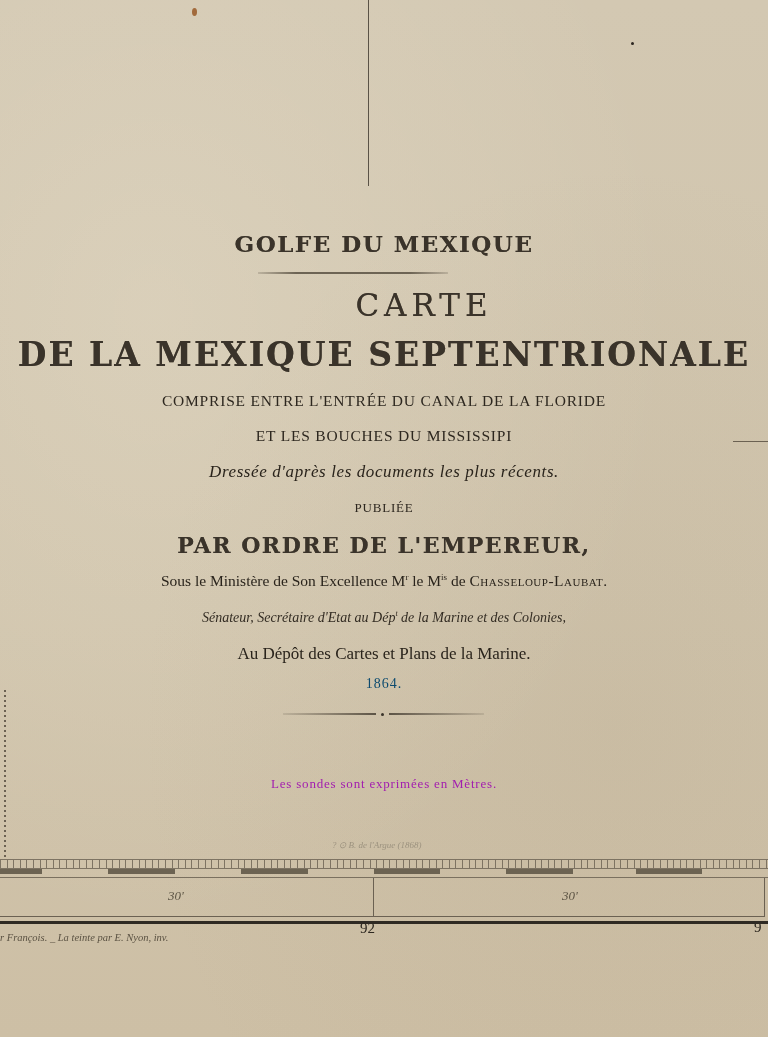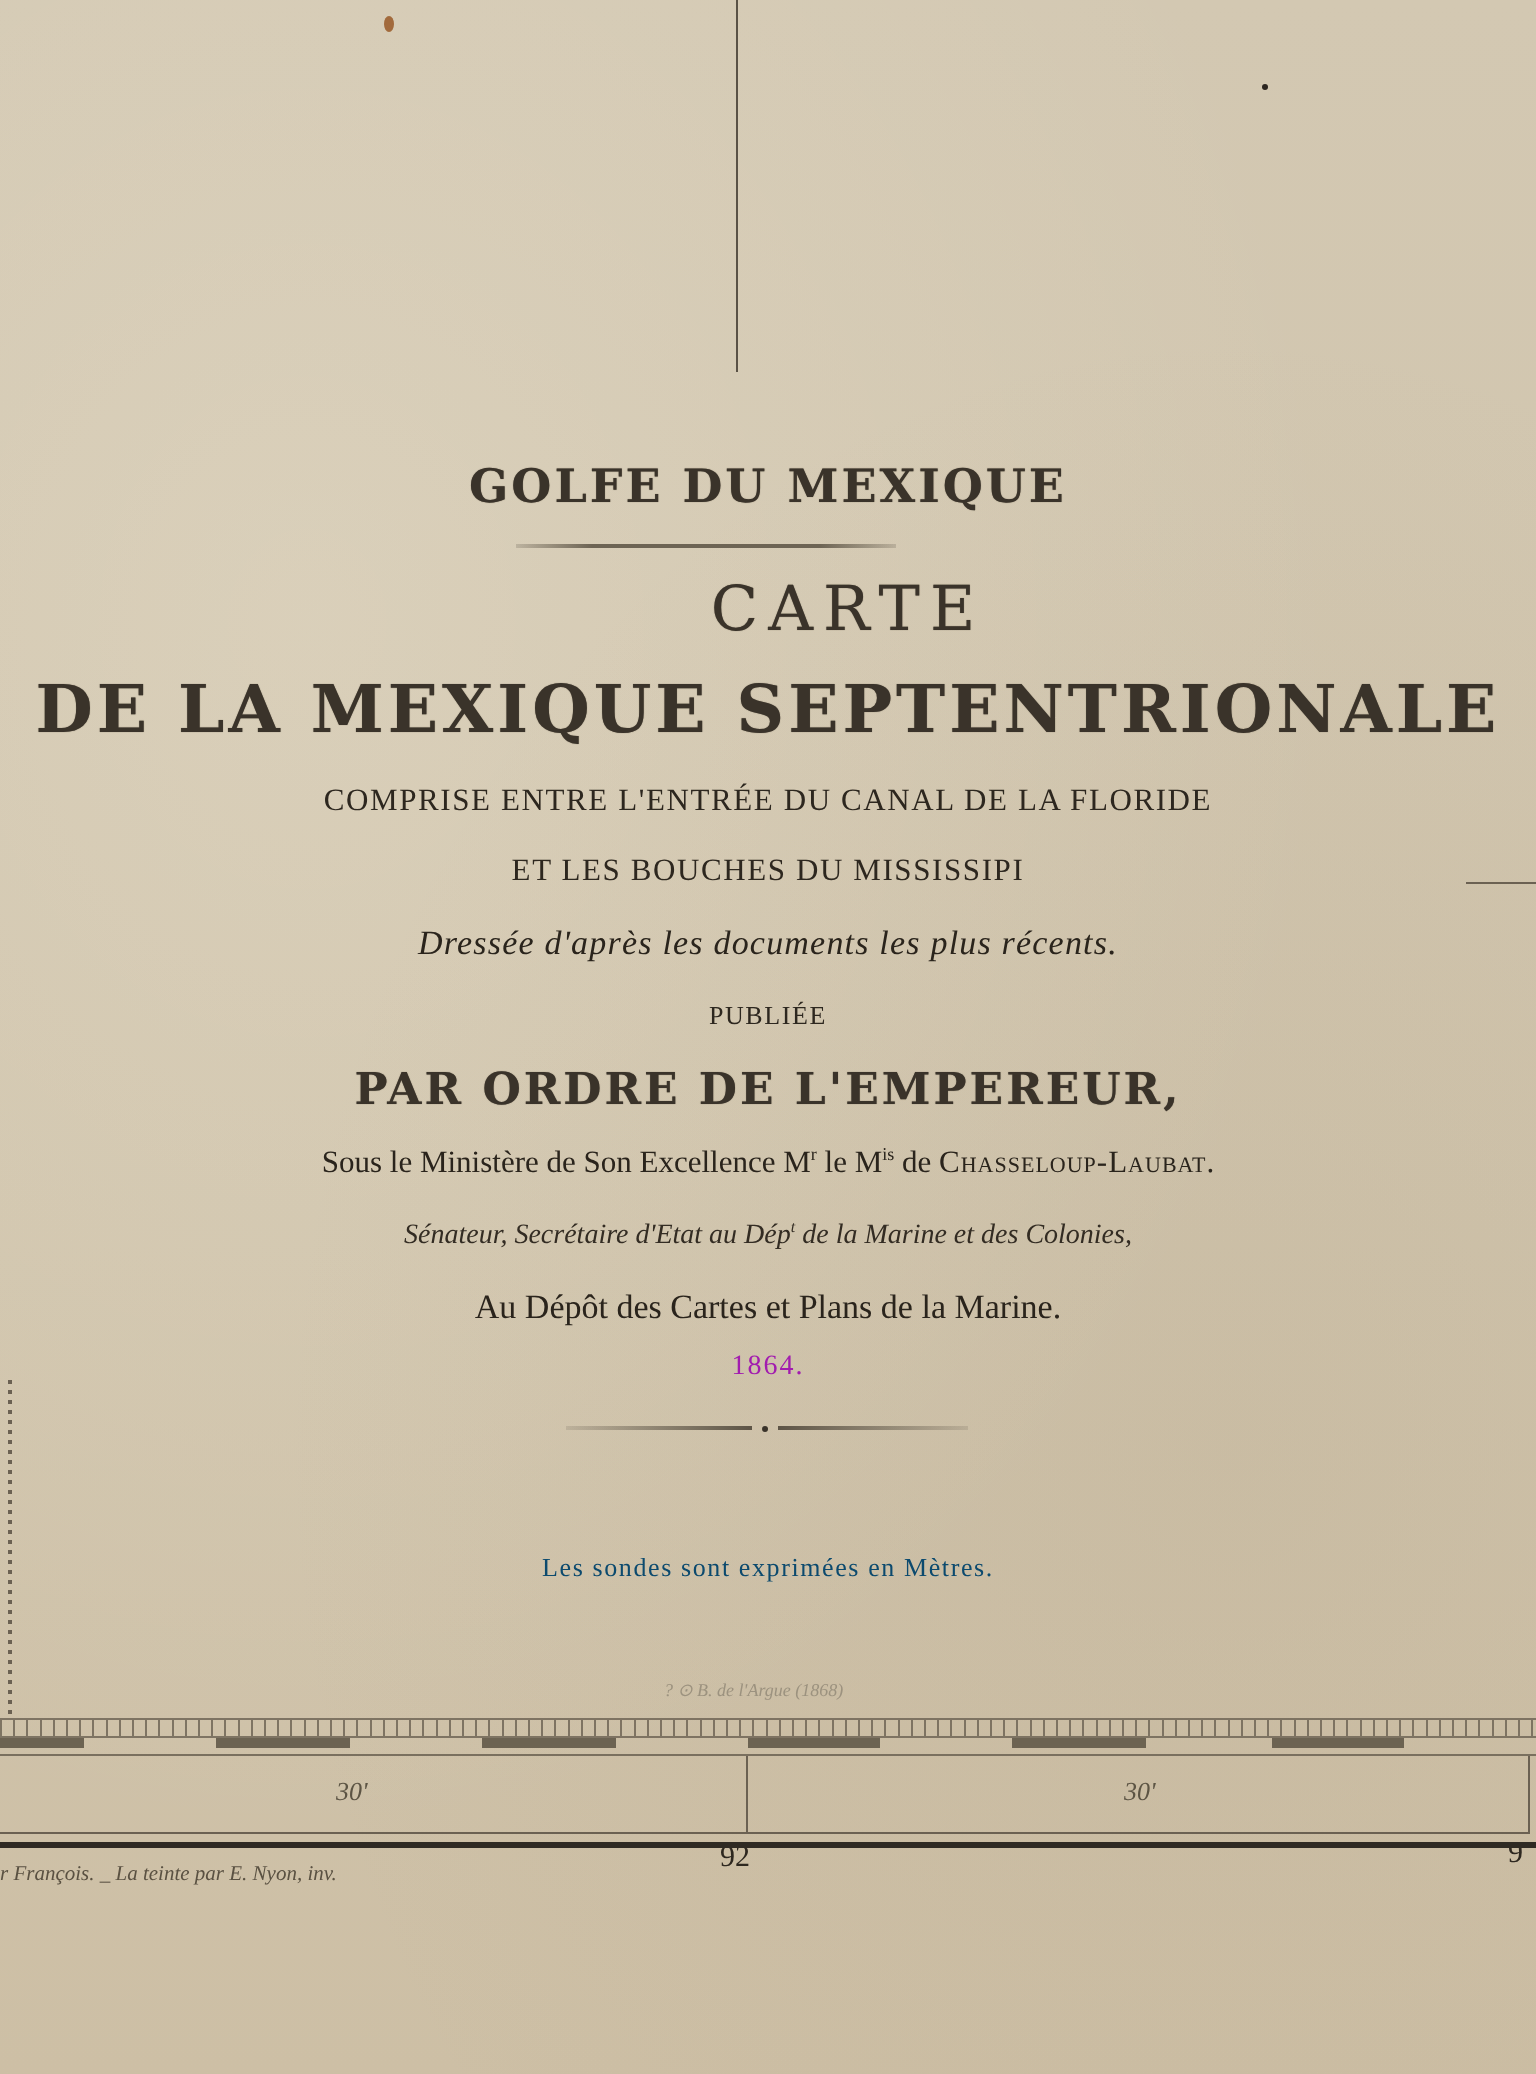--- a/index.html
+++ b/index.html
@@ -43,27 +43,27 @@
   .t-bouches { top: 427px; font-size: 15.5px; letter-spacing: 0.8px; font-family: "Liberation Serif", serif; color:#2d271f; }
   .t-dressee { top: 462px; font-size: 17px; letter-spacing: 0.6px; font-family: "Liberation Serif", serif; color:#2a241c;font-style:italic; }
   .t-publiee { top: 500px; font-size: 13px; letter-spacing: 0.8px; font-family: "Liberation Serif", serif; color:#2d271f; }
   .t-ordre { top: 532px; font-size: 22px; letter-spacing: 1.5px; }
   .t-sous { top: 572px; font-size: 15.5px; font-family: "Liberation Serif", serif; color:#2a241c; }
   .t-sous .sc { font-variant: small-caps; letter-spacing: 0.5px; }
   .t-sous sup { font-size: 9px; }
   .t-senateur { top: 609px; font-size: 14px; font-style: italic; font-family: "Liberation Serif", serif; color:#332c23; }
   .t-senateur sup { font-size: 8px; }
   .t-depot { top: 644px; font-size: 17px; font-family: "Liberation Serif", serif; color:#2a241c; }
-  .t-year { top: 676px; font-size: 14px; font-family: "Liberation Serif", serif; color:#a21caf; letter-spacing: 1px; }
+  .t-year { top: 676px; font-size: 14px; font-family: "Liberation Serif", serif; color:#0c4a6e; letter-spacing: 1px; }
   .rule2a { left: 283px; top: 713px; width: 93px; height: 2px;
     background: linear-gradient(90deg, rgba(80,72,60,0.15), #5d5446); }
   .rule2dot { left: 381px; top: 713px; width: 3px; height: 3px; background: #3a332a; border-radius: 50%; }
   .rule2b { left: 389px; top: 713px; width: 95px; height: 2px;
     background: linear-gradient(90deg, #5d5446, rgba(80,72,60,0.15)); }
-  .t-sondes { top: 776px; font-size: 13px; letter-spacing: 0.8px; font-family: "Liberation Serif", serif; color:#0c4a6e; }
+  .t-sondes { top: 776px; font-size: 13px; letter-spacing: 0.8px; font-family: "Liberation Serif", serif; color:#a21caf; }
   .t-engraver { left: 332px; top: 840px; font-size: 9px; font-style: italic; color: #9c927f; font-family: "Liberation Serif", serif; white-space: nowrap; }
 
   
   .scale-ticks { left: 0; top: 859px; width: 768px; height: 8px;
     border-top: 1px solid #6b6152; border-bottom: 1px solid #6b6152;
     background: repeating-linear-gradient(90deg, #6b6152 0 1px, transparent 1px 6.6px); opacity: 0.8; }
   .scale-bar { left: 0; top: 869px; width: 768px; height: 8px; border-bottom: 1px solid #7a705f; }
   .seg { position: absolute; top: 0; height: 5px; background: #6c6352; }
   .lat-box { left: 0; top: 878px; width: 764px; height: 38px; border-bottom: 1px solid #6b6152; border-right: 1px solid #6b6152; }
   .grid-v { position: absolute; top: 0; width: 1px; height: 38px; background: #6b6152; }

